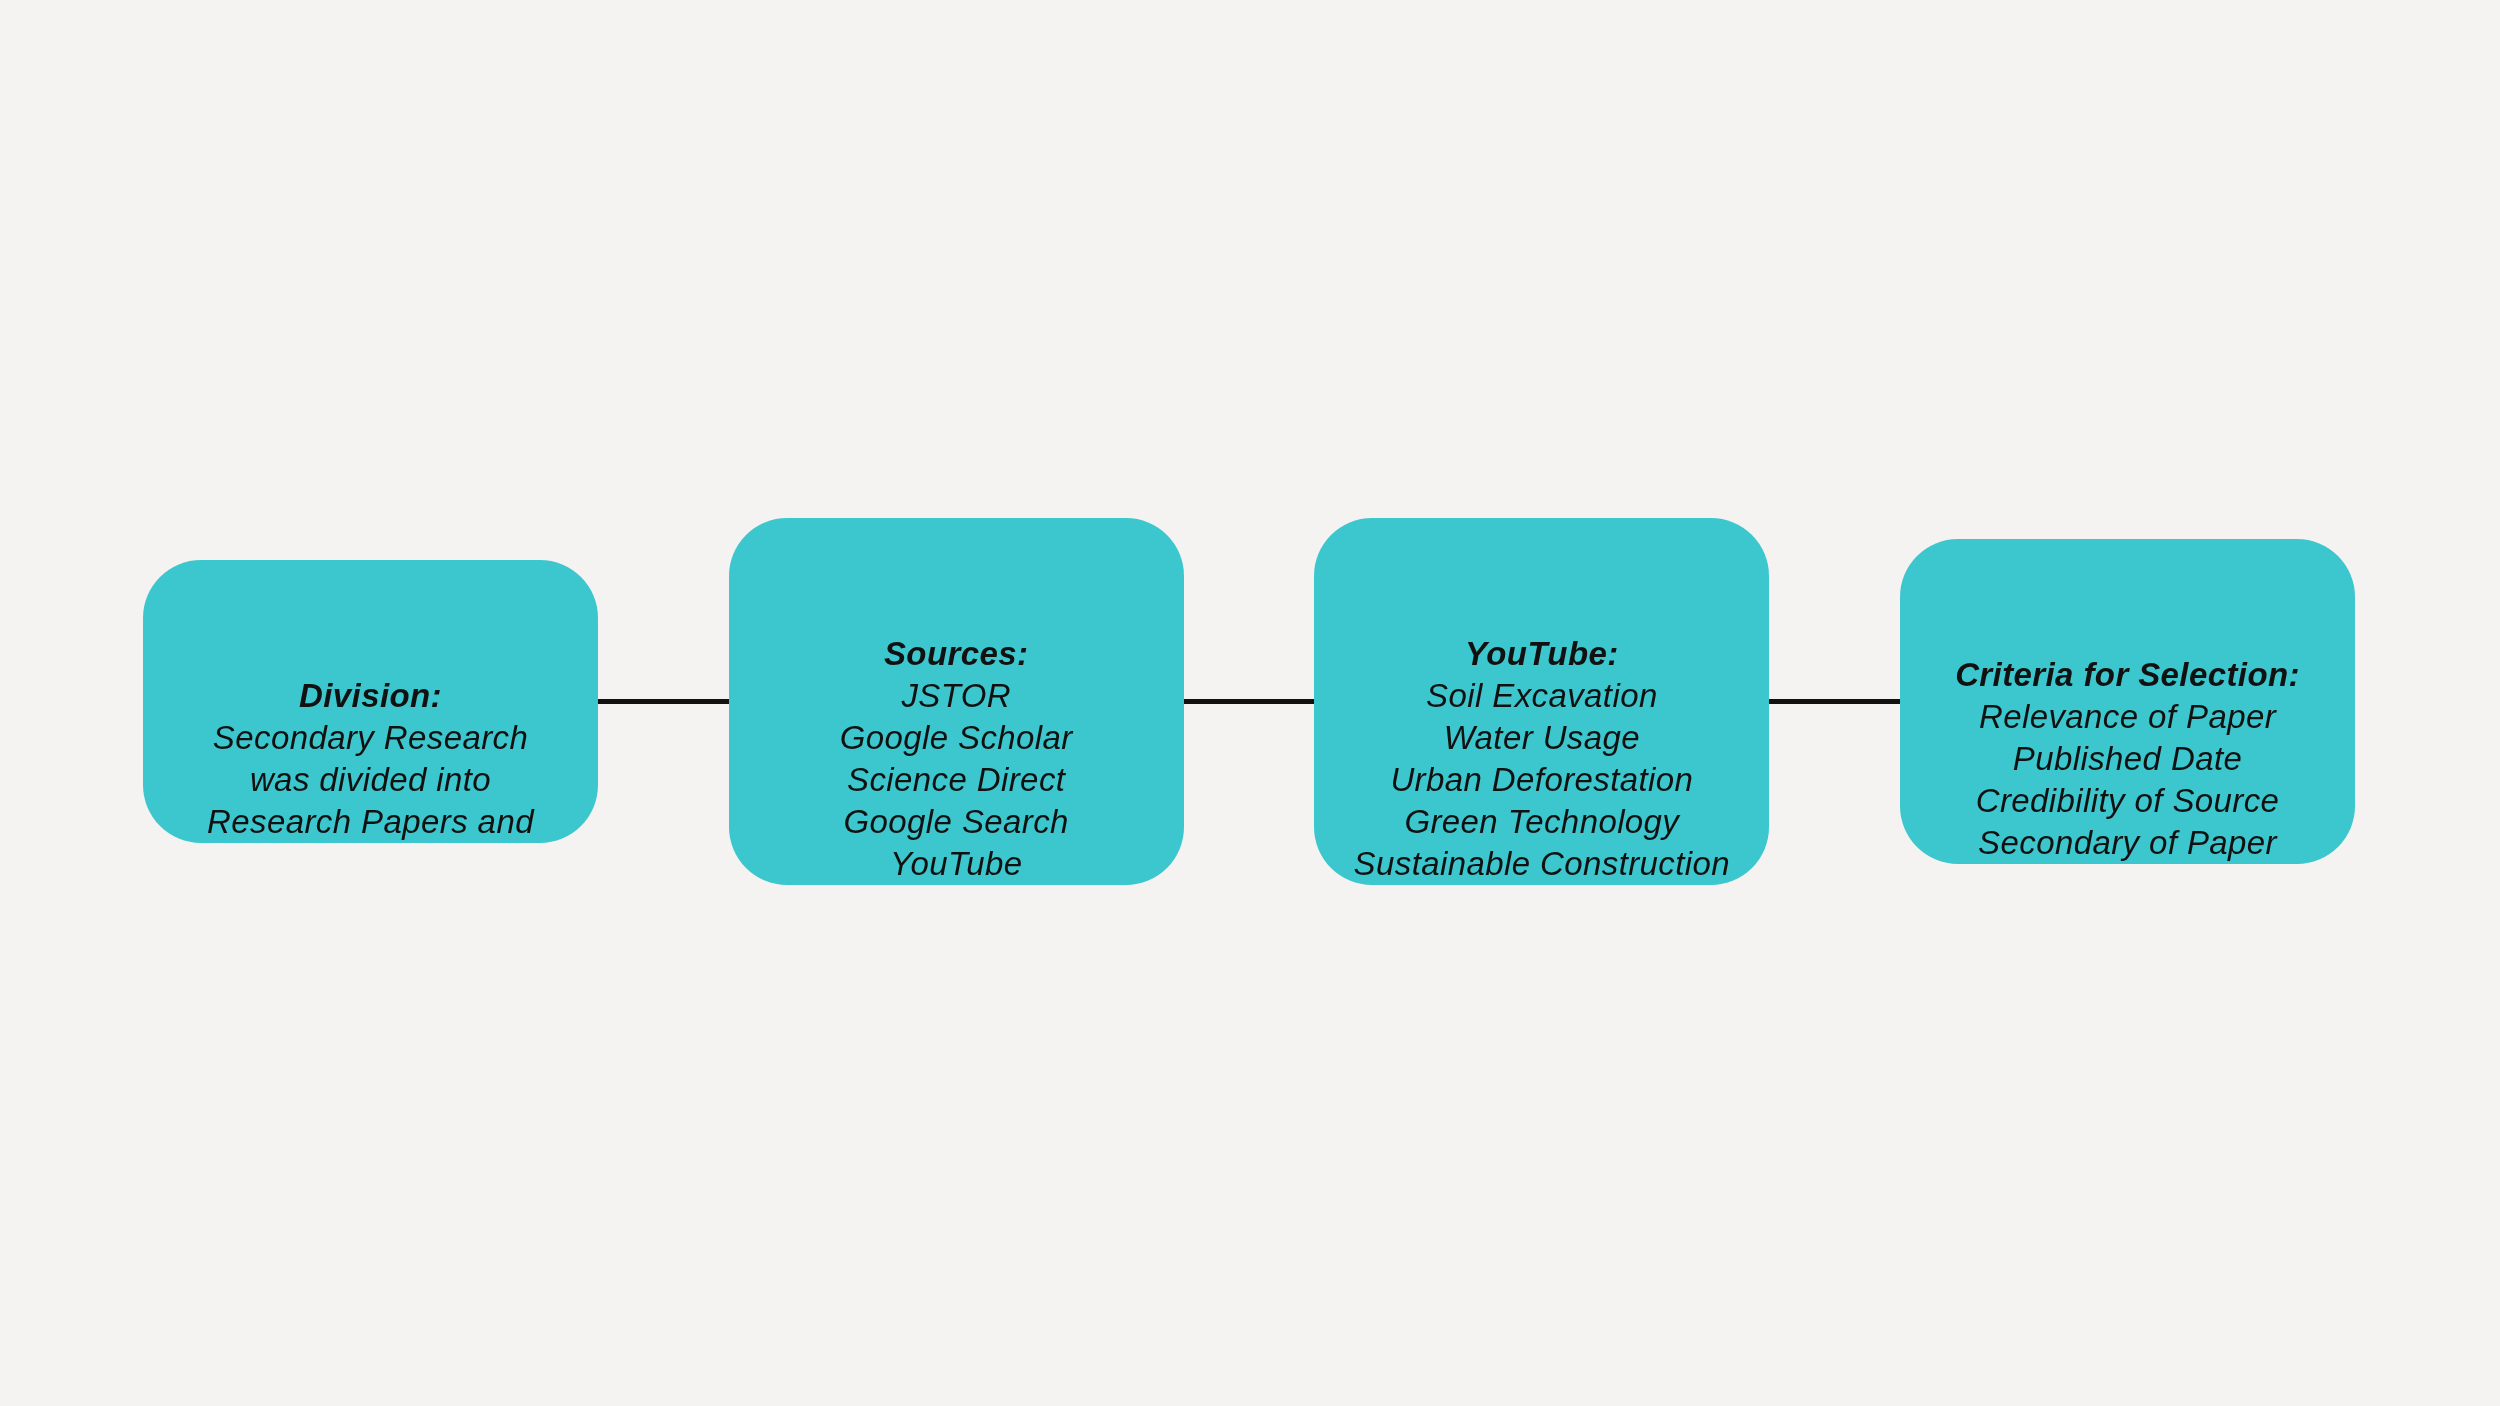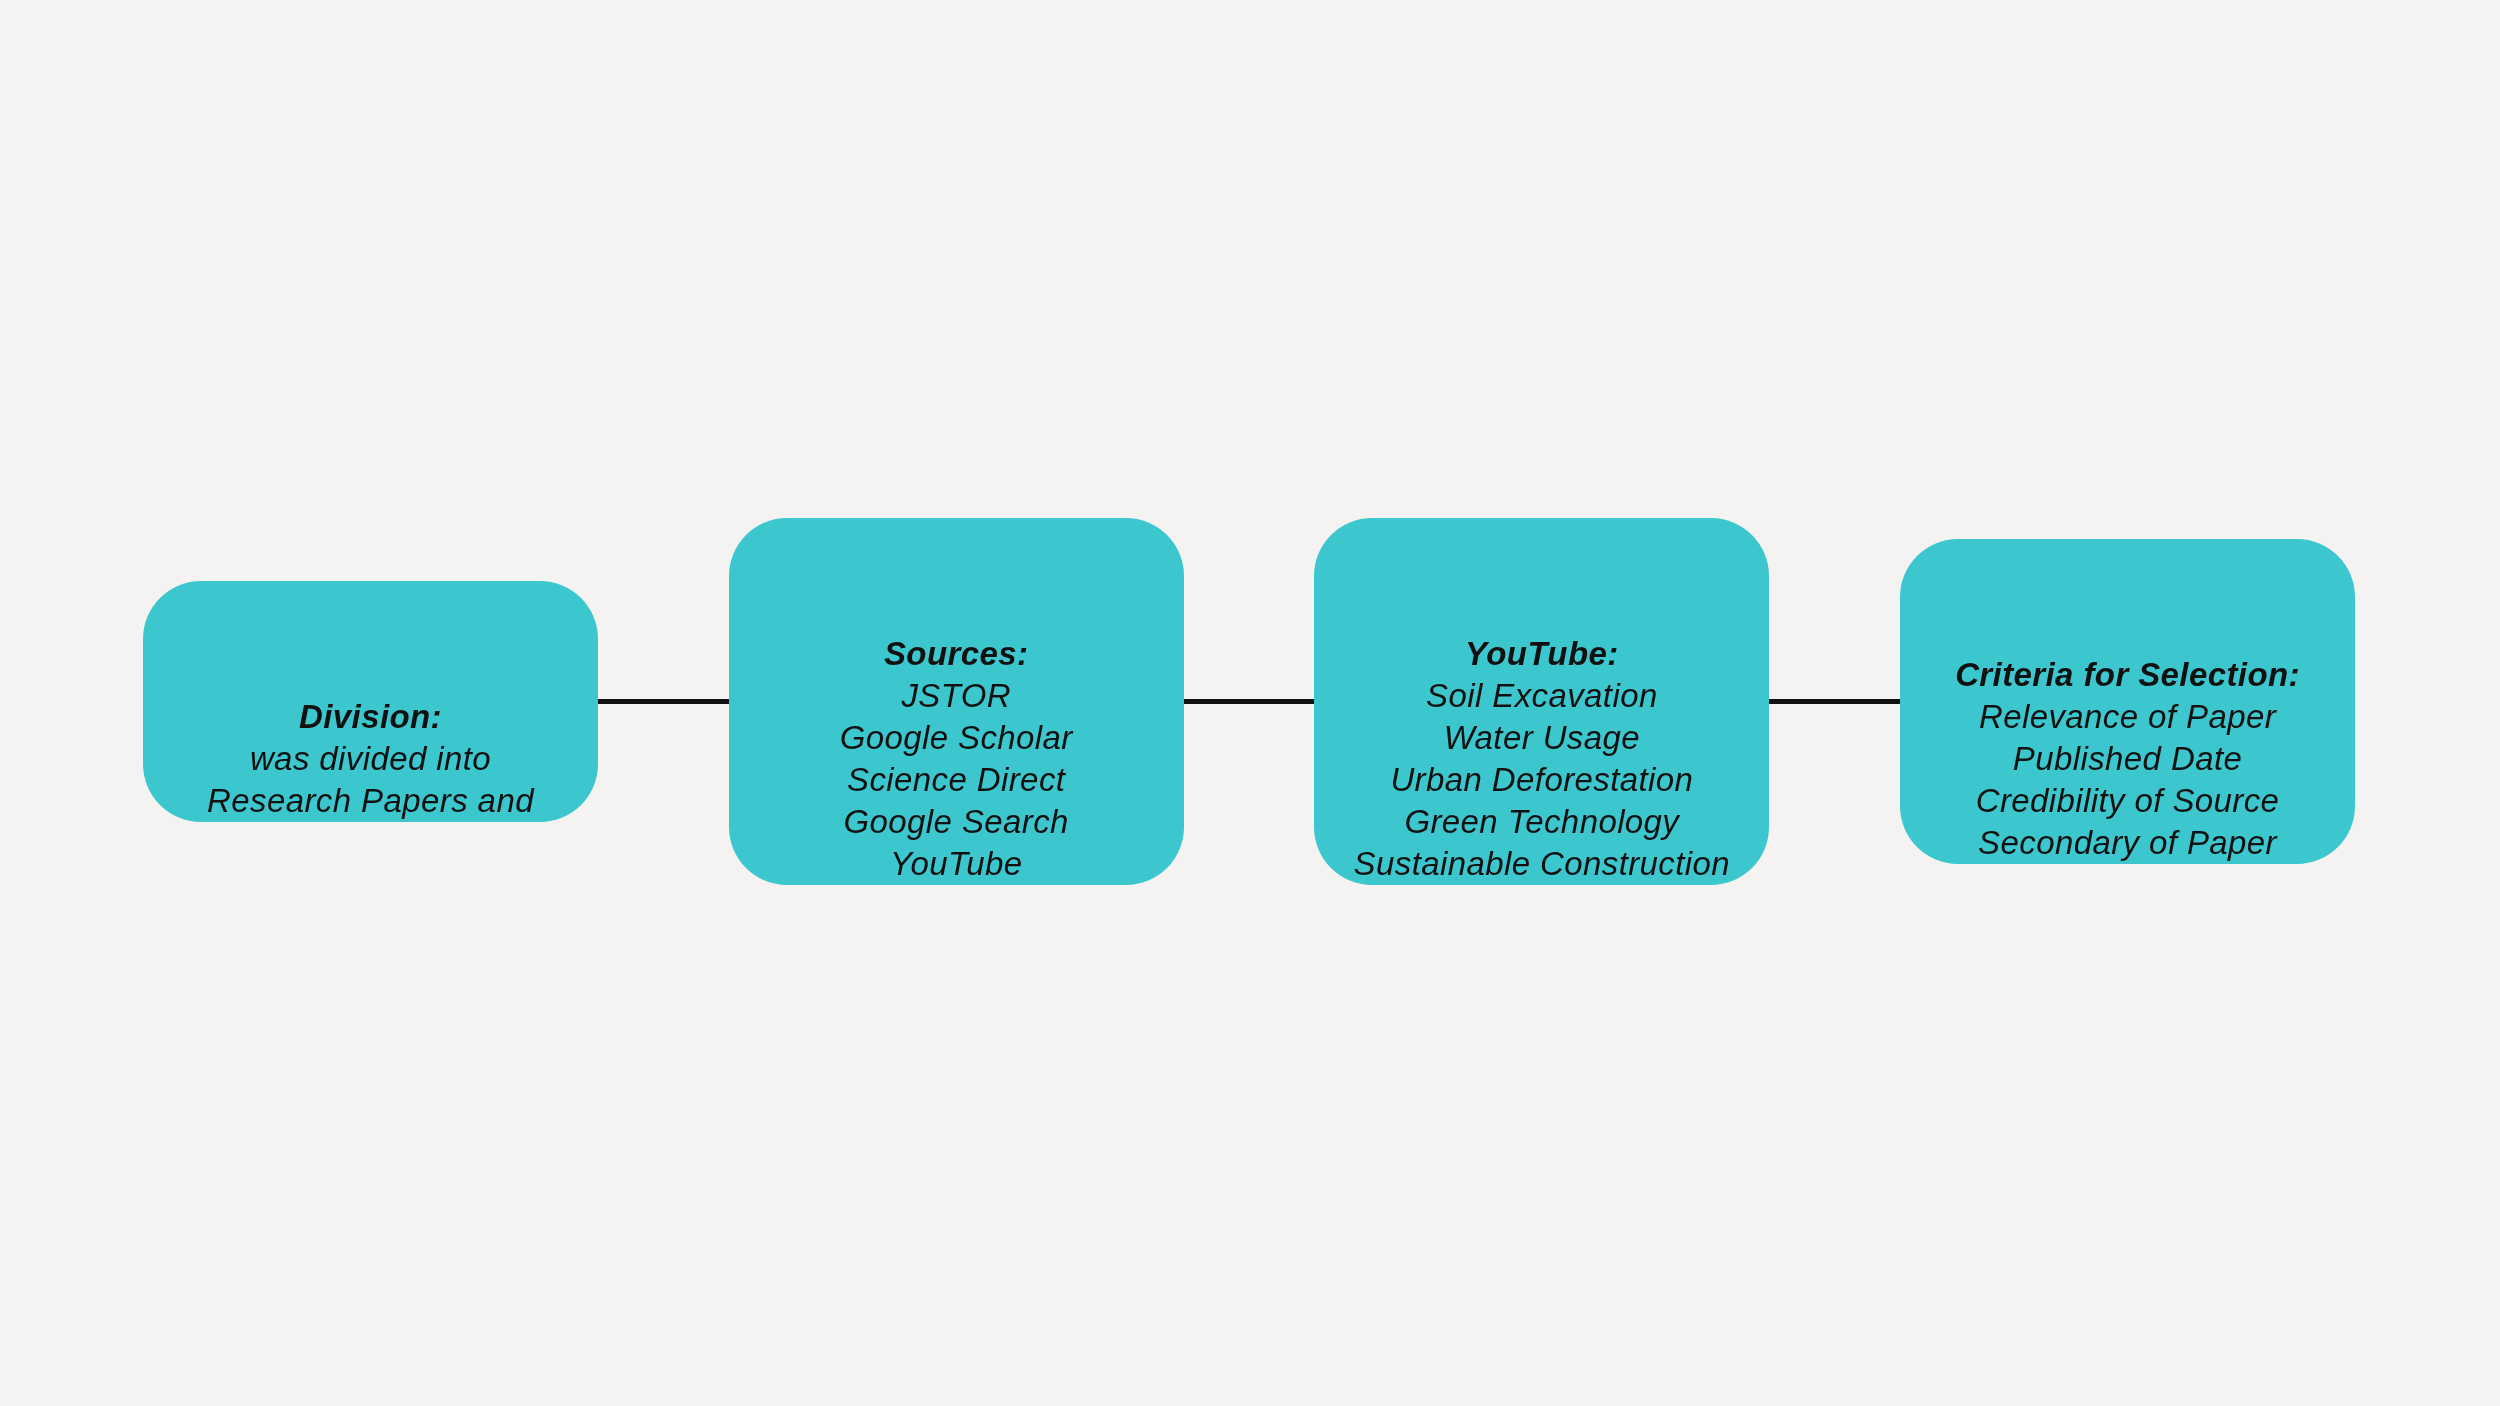--- a/index.html
+++ b/index.html
@@ -51,20 +51,21 @@
   }
 </style>
 </head>
 <body>
 
 <div class="canvas">
   <div class="row">
 
     <section class="box">
       <div class="box-title">Division:</div>
+      <div class="box-line">Secondary Research</div>
       <div class="box-line">was divided into</div>
       <div class="box-line">Research Papers and</div>
     </section>
 
     <div class="connector"></div>
 
     <section class="box">
       <div class="box-title">Sources:</div>
       <div class="box-line">JSTOR</div>
       <div class="box-line">Google Scholar</div>

